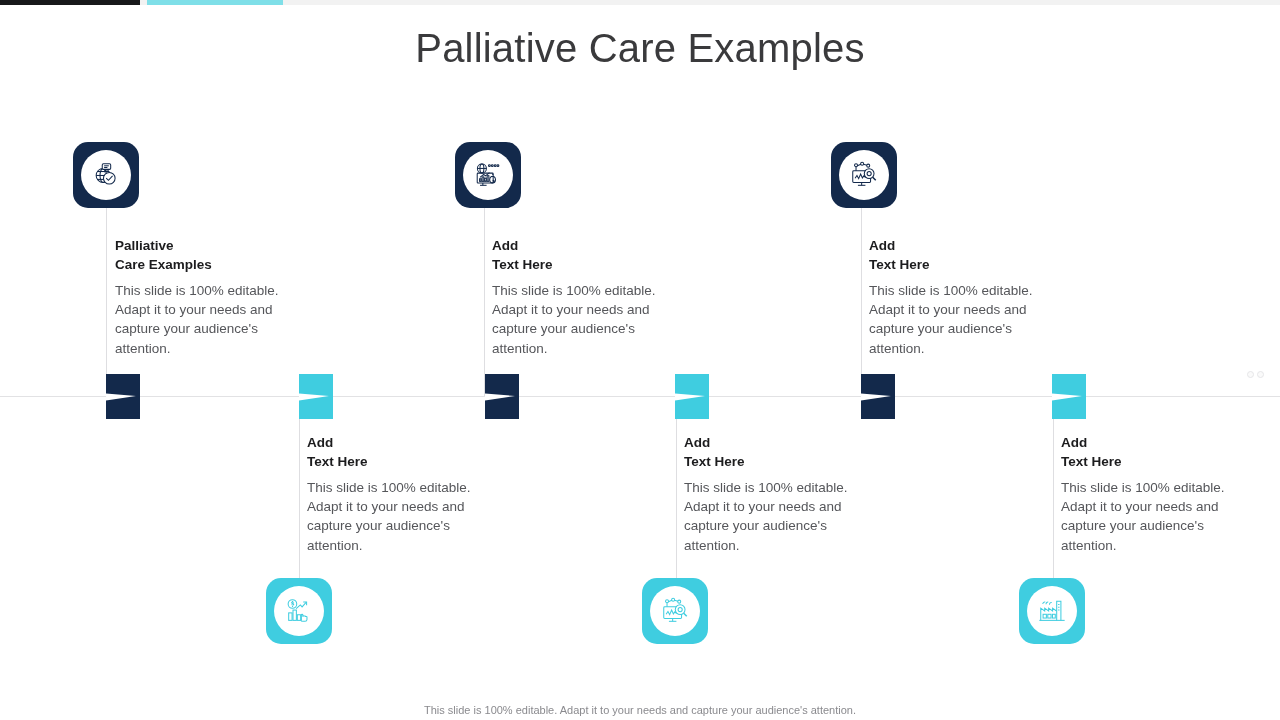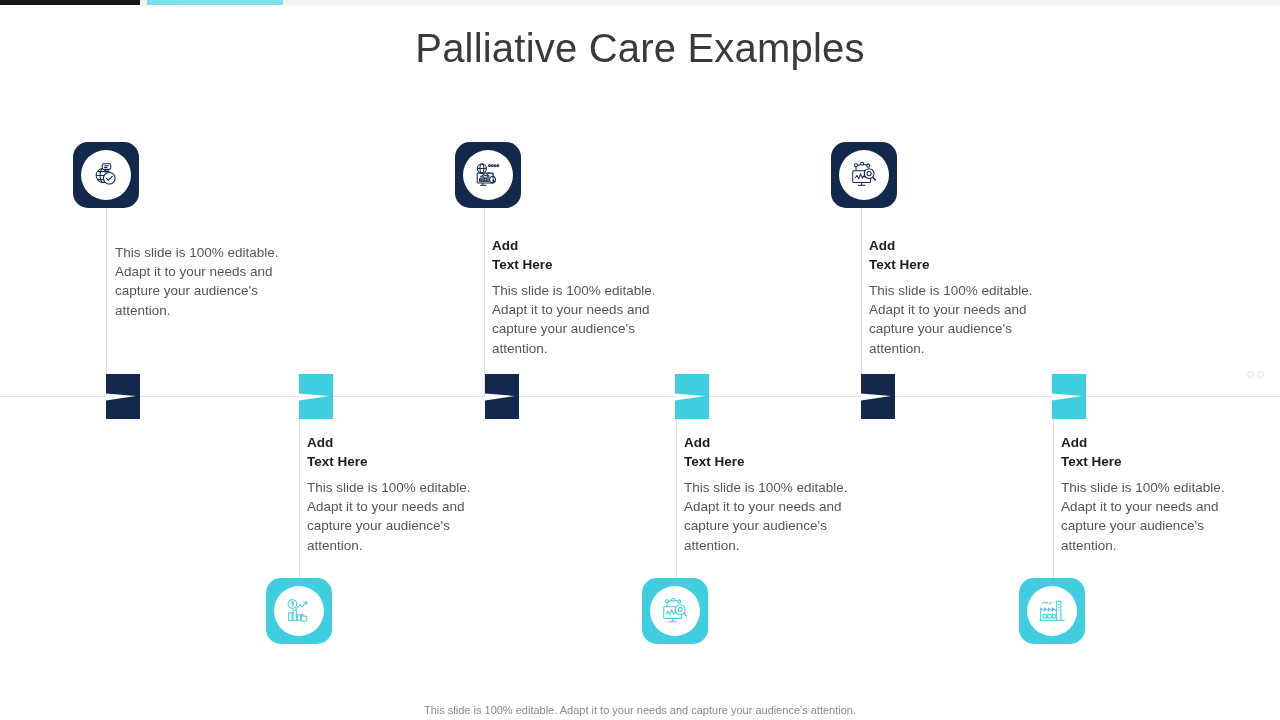--- a/index.html
+++ b/index.html
@@ -186,20 +186,22 @@
           <path d="M16.2 19.3l2.4 2.3 4.4-4.6"></path>
           <rect x="12" y="4" width="9" height="6" rx="1.2" fill="#fff"></rect>
           <path d="M15 10l-0.3 2.2 2.3-2.2"></path>
           <line x1="14" y1="6.2" x2="19" y2="6.2"></line>
           <line x1="14" y1="8" x2="17.5" y2="8"></line>
         </svg>
       </div>
     </div>
 
     <div class="txt" style="left:115px; top:236px;">
+      <div class="txt-head">Palliative
+Care Examples</div>
       <div class="txt-body">This slide is 100% editable. Adapt it to your needs and capture your audience's attention.</div>
     </div>
 
     <div class="marker navy" style="left:106px; top:374px;">
       <svg class="notch" viewBox="0 0 34 45">
         <polygon points="0,19.5 30,22 0,26.5" fill="#ffffff"></polygon>
       </svg>
     </div>
   </div>
 

